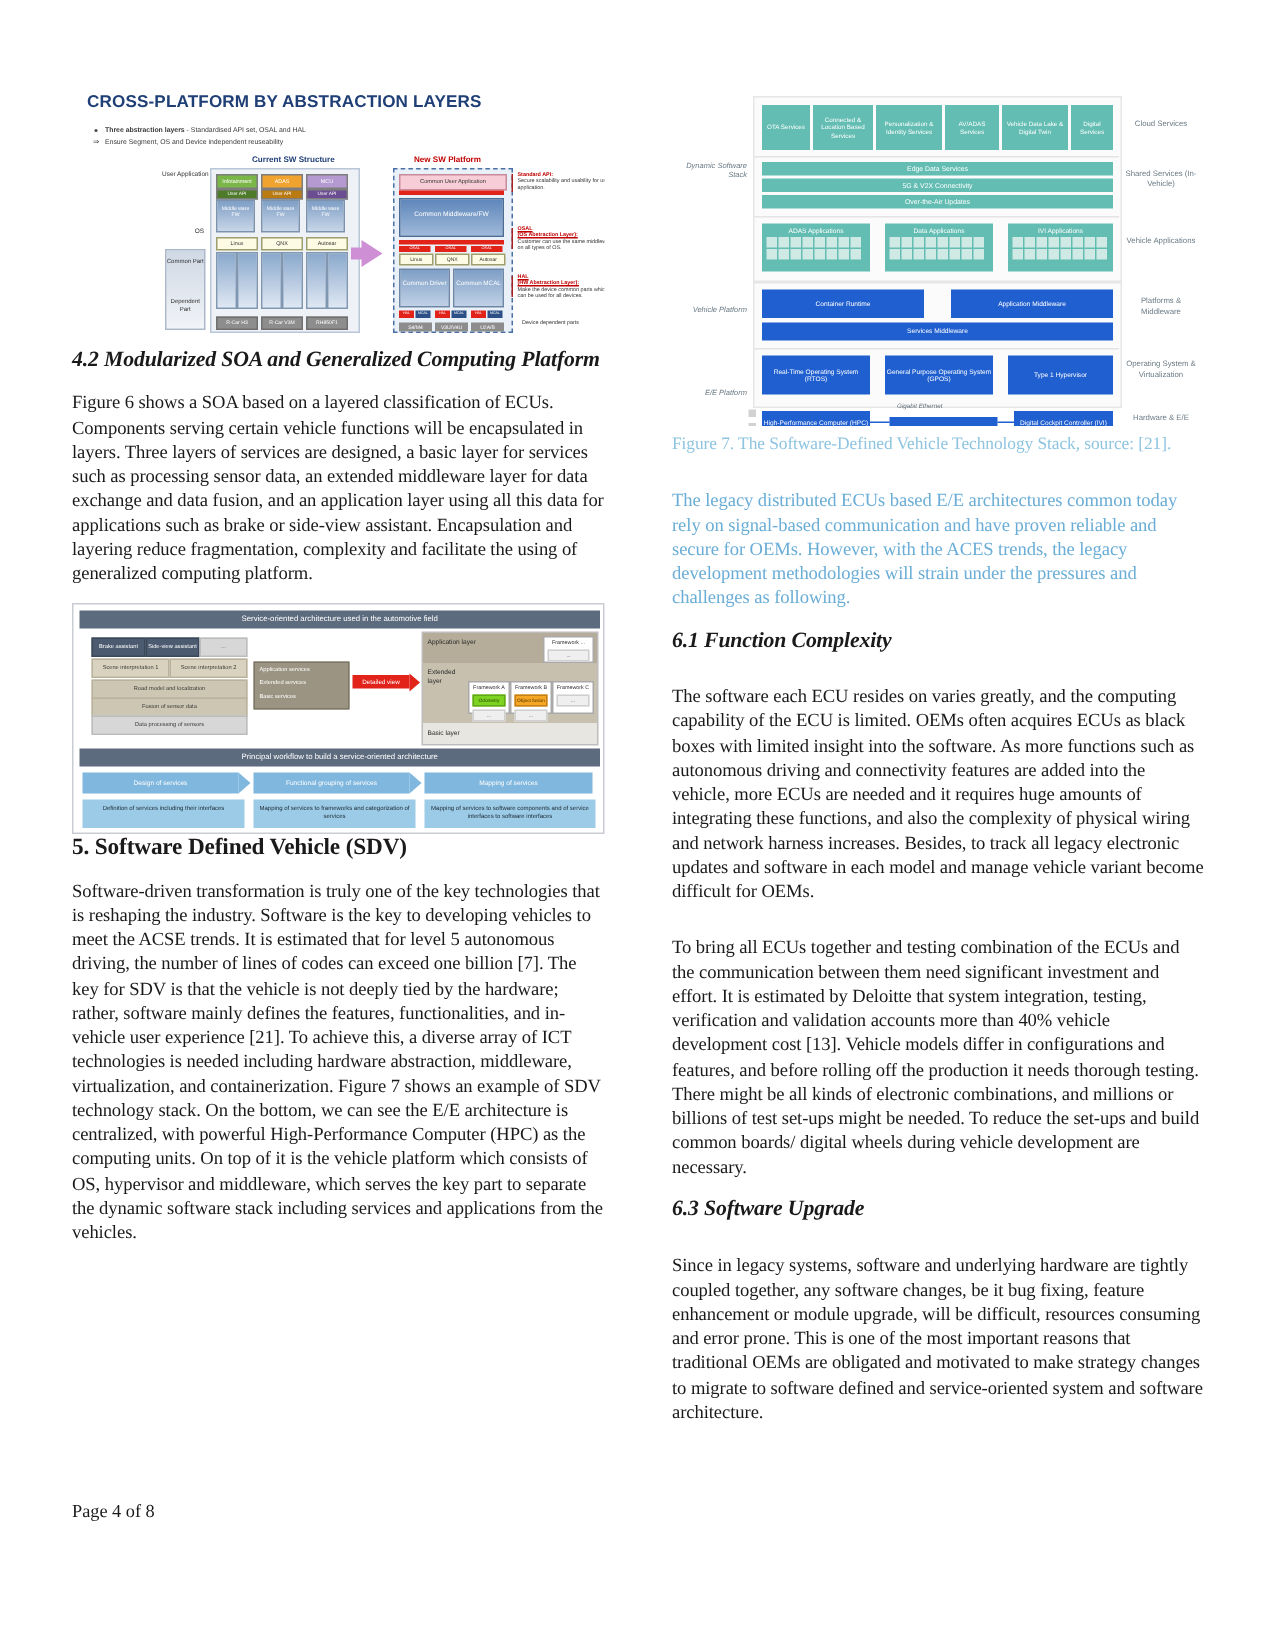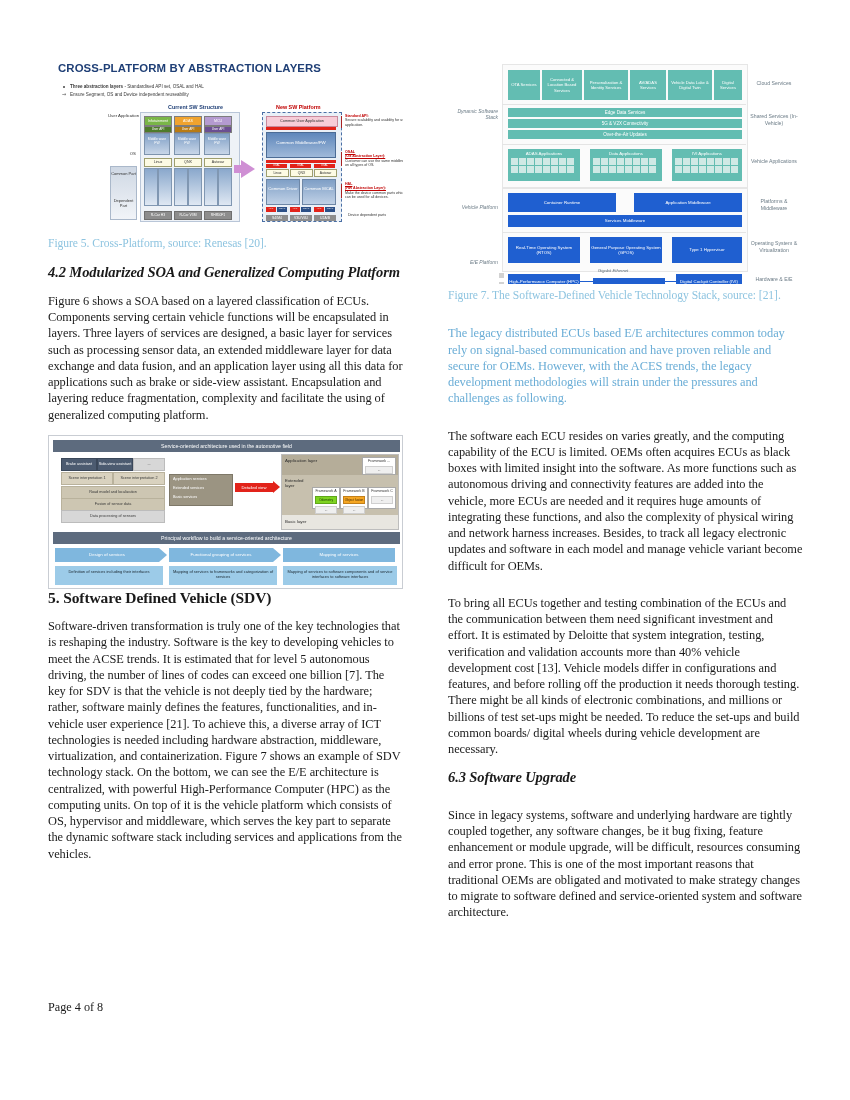--- a/index.html
+++ b/index.html
@@ -430,21 +430,20 @@
       <div class="f5-lead" style="left:293px; top:128px; height:14px;"></div>
       <div class="f5-note" style="left:297px; top:126px;">
         <div class="hd u">HAL</div>
         <div class="hd u">(HW Abstraction Layer):</div>
         <div class="tx">Make the device common parts which can be used for all devices.</div>
       </div>
       <div class="f5-note" style="left:300px; top:157px;">
         <div class="tx">Device dependent parts</div>
       </div>
     </div>
-    <div class="caption">Figure 5.   Cross-Platform, source: Renesas [20].</div>
 
     <h3 class="subsec">4.2 Modularized SOA and Generalized Computing Platform</h3>
     <p class="body">Figure 6 shows a SOA based on a layered classification of ECUs. Components serving certain vehicle functions will be encapsulated in layers. Three layers of services are designed, a basic layer for services such as processing sensor data, an extended middleware layer for data exchange and data fusion, and an application layer using all this data for applications such as brake or side-view assistant. Encapsulation and layering reduce fragmentation, complexity and facilitate the using of generalized computing platform.</p>
 
     <div class="fig6">
       <div class="f6-band top">Service-oriented architecture used in the automotive field</div>
 
       <div class="f6-chip dark" style="left:12px;  top:22px; width:34px;">Brake assistant</div>
       <div class="f6-chip dark" style="left:48px;  top:22px; width:34px;">Side-view assistant</div>
       <div class="f6-chip gray" style="left:84px;  top:22px; width:30px;">...</div>
@@ -629,20 +628,21 @@
 
       <div class="f7-gsq" style="left:51px; top:217px;"></div>
       <div class="f7-gsq" style="left:51px; top:226px;"></div>
 
     </div>
     <div class="caption">Figure 7. The Software-Defined Vehicle Technology Stack, source: [21].</div>
 
     <div class="spacer-sm"></div>
     <p class="body blue">The legacy distributed ECUs based E/E architectures common today rely on signal-based communication and have proven reliable and secure for OEMs. However, with the ACES trends, the legacy development methodologies will strain under the pressures and challenges as following.</p>
 
+    <h3 class="subsec">6.1 Function Complexity</h3>
     <div class="spacer-sm"></div>
     <p class="body">The software each ECU resides on varies greatly, and the computing capability of the ECU is limited. OEMs often acquires ECUs as black boxes with limited insight into the software. As more functions such as autonomous driving and connectivity features are added into the vehicle, more ECUs are needed and it requires huge amounts of integrating these functions, and also the complexity of physical wiring and network harness increases. Besides, to track all legacy electronic updates and software in each model and manage vehicle variant become difficult for OEMs.</p>
 
     <div class="spacer-sm"></div>
     <p class="body">To bring all ECUs together and testing combination of the ECUs and the communication between them need significant investment and effort.  It is estimated by Deloitte that system integration, testing, verification and validation accounts more than 40% vehicle development cost [13]. Vehicle models differ in configurations and features, and before rolling off the production it needs thorough testing. There might be all kinds of electronic combinations, and millions or billions of test set-ups might be needed. To reduce the set-ups and build common boards/ digital wheels during vehicle development are necessary.</p>
 
     <h3 class="subsec">6.3 Software Upgrade</h3>
     <div class="spacer-sm"></div>
     <p class="body">Since in legacy systems, software and underlying hardware are tightly coupled together, any software changes, be it bug fixing, feature enhancement or module upgrade, will be difficult, resources consuming and error prone. This is one of the most important reasons that traditional OEMs are obligated and motivated to make strategy changes to migrate to software defined and service-oriented system and software architecture.</p>
   </div>

